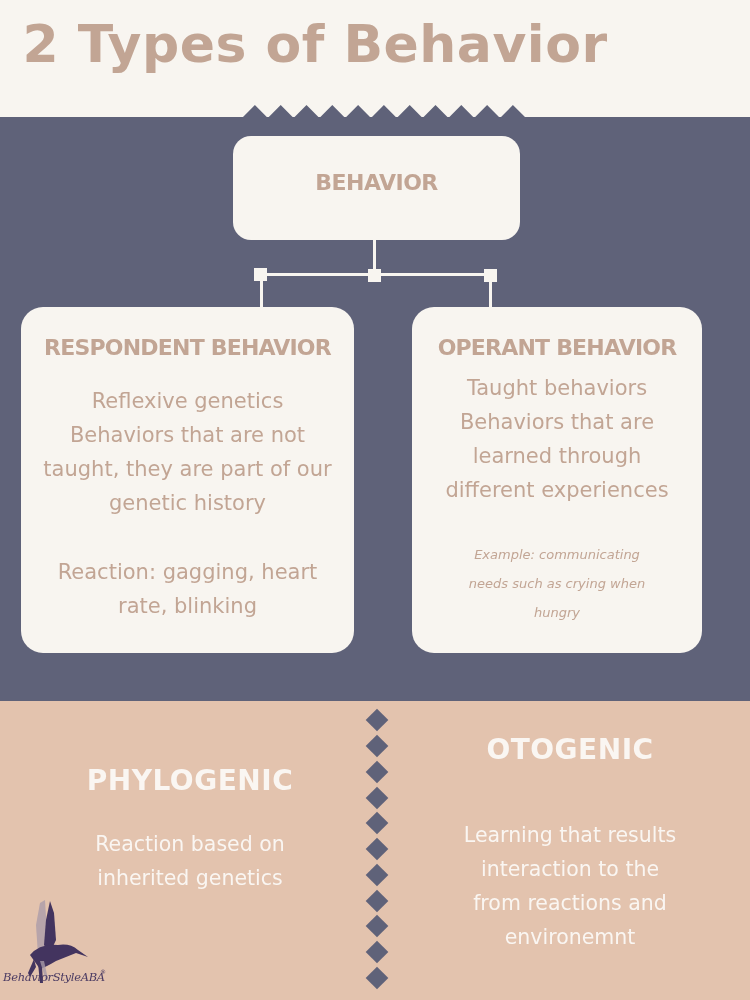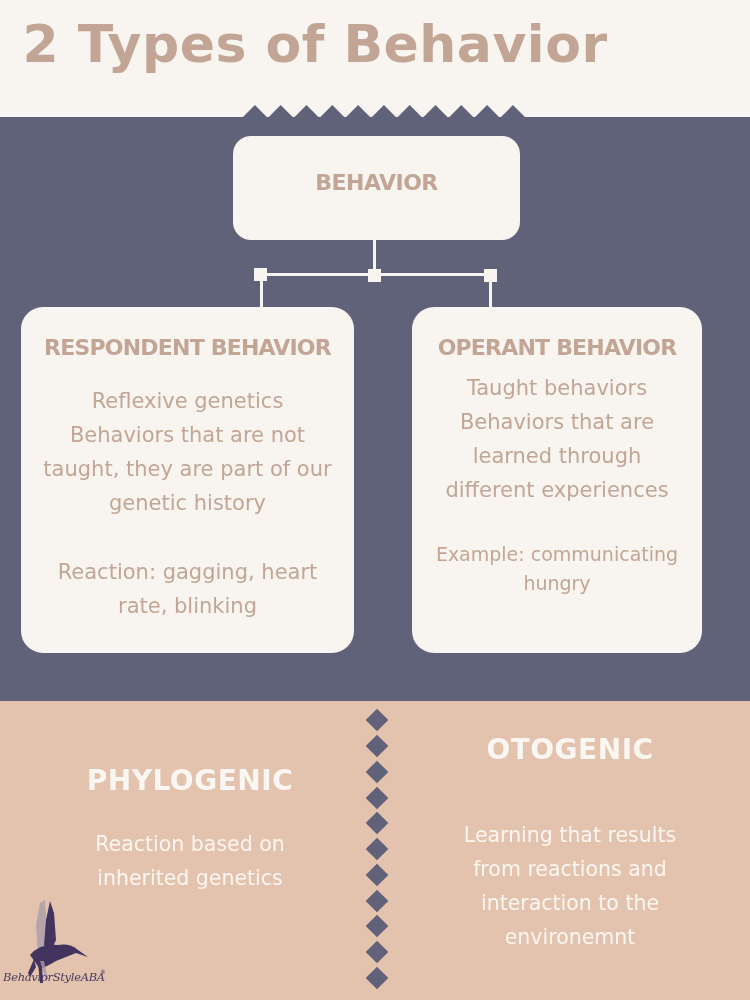--- a/index.html
+++ b/index.html
@@ -15,21 +15,21 @@
   .line { position:absolute; background:#f8f5f0; }
   .node { position:absolute; width:13px; height:13px; background:#f8f5f0; }
   .left-card { left:21px; top:307px; width:333px; height:346px; }
   .right-card { left:404px; top:307px; width:290px; height:346px;margin-left:8px; }
   .card-title { position:absolute; left:-10px; width:calc(100% + 20px); text-align:center; font-weight:bold; font-size:22px; color:#c2a594; letter-spacing:-0.8px; }
   .card-body { position:absolute; left:0; width:100%; text-align:center; color:#c2a594; font-family:"DejaVu Sans", sans-serif; }
   .card-body .ln { display:block; white-space:nowrap; }
   .lb { top:77px; font-size:21px; line-height:34px; }
   .lb-ex { top:248px; font-size:21px; line-height:34px; }
   .rb { top:64px; font-size:21px; line-height:34px; }
-  .rb-ex { top:233px; font-size:19px; line-height:29px; }
+  .rb-ex { top:233px; font-size:13px; line-height:29px;font-style:italic; }
   .bottom-title { position:absolute; text-align:center; font-weight:bold; font-size:28px; color:#faf6f2; letter-spacing:0.5px; }
   .bottom-body { position:absolute; text-align:center; font-size:20.5px; line-height:34px; color:#faf6f2; }
   .bottom-body .ln { display:block; white-space:nowrap; }
   .diamond { position:absolute; width:16px; height:16px; background:#5f6279; transform:rotate(45deg); }
   .logo { position:absolute; left:0; top:895px; width:110px; height:105px; }
   .logo-text { position:absolute; left:3px; top:970px; font-family:"DejaVu Serif", serif; font-style:italic; font-size:11.5px; color:#4a3a62; letter-spacing:-0.3px;text-align:center; }
   .reg { position:absolute; left:100px; top:968px; font-size:6px; color:#4a3a62; }
 </style>
 </head>
 <body>
@@ -72,35 +72,36 @@
 <div class="card right-card">
   <div class="card-title" style="top:28px;">OPERANT  BEHAVIOR</div>
   <div class="card-body rb">
     <span class="ln">Taught behaviors</span>
     <span class="ln">Behaviors that are</span>
     <span class="ln">learned through</span>
     <span class="ln">different experiences</span>
   </div>
   <div class="card-body rb-ex">
     <span class="ln">Example: communicating</span>
+    <span class="ln">needs  such as crying when</span>
     <span class="ln">hungry</span>
   </div>
 </div>
 
 <div class="bottom-title" style="left:40px; top:740px; width:300px;margin-top:24px;">PHYLOGENIC</div>
 <div class="bottom-body" style="left:40px; top:827px; width:300px;">
   <span class="ln">Reaction based on</span>
   <span class="ln">inherited genetics</span>
 </div>
 
 <div class="bottom-title" style="left:420px; top:733px; width:300px;">OTOGENIC</div>
 <div class="bottom-body" style="left:420px; top:818px; width:300px;">
   <span class="ln">Learning that results</span>
+  <span class="ln">interaction to the</span>
   <span class="ln">from reactions and</span>
-  <span class="ln">interaction to the</span>
   <span class="ln">environemnt</span>
 </div>
 
 <div>
   <div class="diamond" style="left:369px; top:712px;"></div>
   <div class="diamond" style="left:369px; top:738px;"></div>
   <div class="diamond" style="left:369px; top:764px;"></div>
   <div class="diamond" style="left:369px; top:790px;"></div>
   <div class="diamond" style="left:369px; top:815px;"></div>
   <div class="diamond" style="left:369px; top:841px;"></div>

